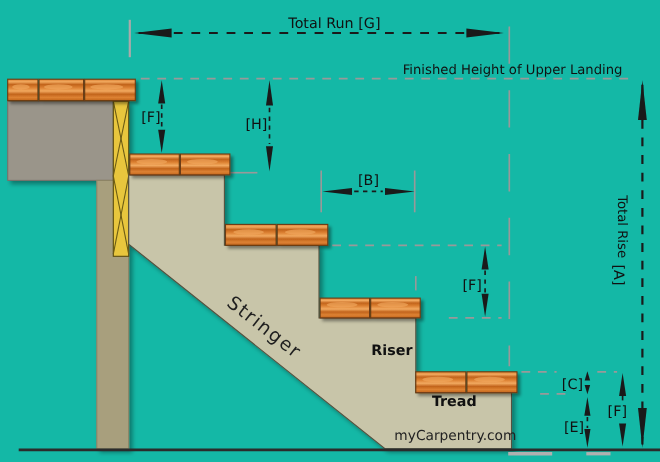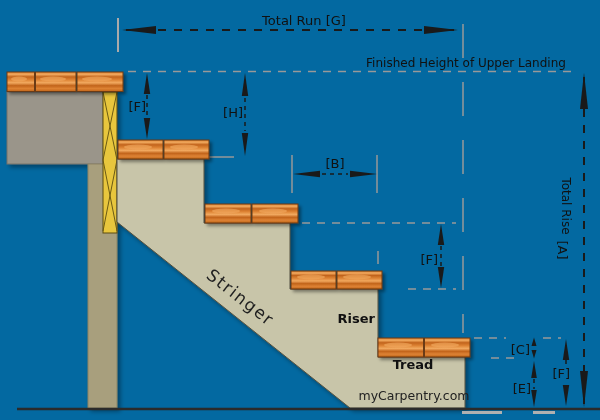--- a/index.html
+++ b/index.html
@@ -4,21 +4,21 @@
 <style>
   :root{
     --wood-dark:#c2641c; --wood-mid:#dd8233; --wood-light:#f1a95f; --wood-border:#6b3a12;
     --stringer:#c8c5a9; --stringer-border:#55513f;
     --post:#a89f7d; --post-border:#8d8465;
     --block:#9a958a; --block-border:#77726a;
     --ledger:#e8c63e; --ledger-border:#5a4a10;
     --line:#1a1a1a; --ext:#999999; --text:#111111; --ground:#2b2b2b;
   }
   html,body{margin:0;padding:0;background:#fff;}
-  #stage{position:relative;width:600px;height:420px;background:#0369a1;overflow:hidden;}
+  #stage{position:relative;width:600px;height:420px;background:#14b8a6;overflow:hidden;}
   svg{display:block}
   text{font-family:"DejaVu Sans","Liberation Sans",sans-serif;fill:var(--text);}
   .dimtext{font-size:13px;}
   .smalltext{font-size:12px;}
   .boldtext{font-size:13px;font-weight:bold;}
   .stringertext{font-size:17px;letter-spacing:1.5px;fill:#1f1f1f;}
   .marktext{font-size:12.5px;fill:#222;}
   .shaft{stroke:var(--line);stroke-width:1.5;fill:none;stroke-dasharray:4 4;}
   .bigshaft{stroke:var(--line);stroke-width:2;fill:none;stroke-dasharray:8 8;}
   .arrow{fill:var(--line);stroke:none;}

